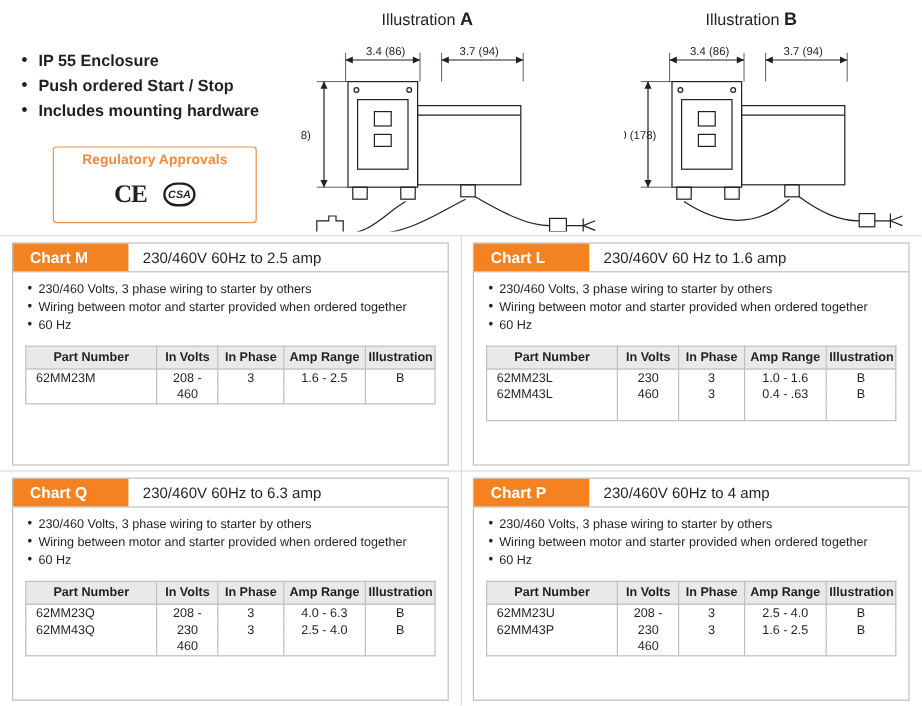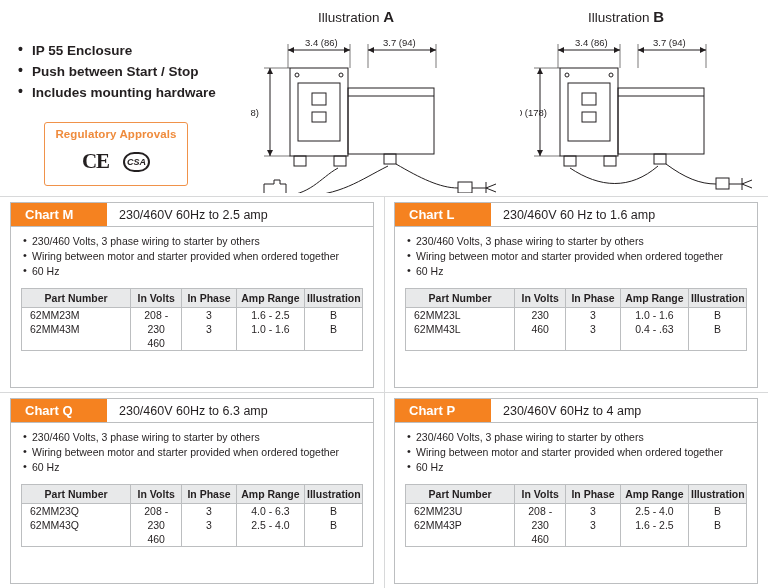--- a/index.html
+++ b/index.html
@@ -24,21 +24,21 @@
     font-size: 13.5px; line-height: 21px; color: #231f20;
     padding-left: 14px; position: relative; font-weight: 600;
   }
   .features li:before {
     content: "\2022"; position: absolute; left: 0; top: -1px;
     color: #231f20; font-size: 14px;
   }
 
   .approvals {
     position: absolute; left: 44px; top: 122px;
-    width: 144px; height: 64px;
+    width: 170px; height: 64px;
     border: 1px solid #f0924a;
     border-radius: 3px;
   }
   .approvals .title {
     color: #ef8b3c; font-size: 11.5px; font-weight: 700;
     text-align: center; margin-top: 5px; letter-spacing: .1px;
   }
   .approvals .marks {
     display: flex; align-items: center; justify-content: center;
     gap: 14px; margin-top: 9px;
@@ -136,21 +136,21 @@
 </head>
 <body>
 
 <div class="page">
 
   <div class="top">
 
     <div class="features">
       <ul>
         <li>IP 55 Enclosure</li>
-        <li>Push between Start / Stop</li>
+        <li>Push ordered Start / Stop</li>
         <li>Includes mounting hardware</li>
       </ul>
     </div>
 
     <div class="approvals">
       <div class="title">Regulatory Approvals</div>
       <div class="marks">
         <span class="mark-ce">CE</span>
         <span class="mark-csa">CSA</span>
       </div>
@@ -295,27 +295,20 @@
             </tr>
           </thead>
           <tbody>
             <tr>
               <td class="pn">62MM23M</td>
               <td>208 -</td>
               <td>3</td>
               <td>1.6 - 2.5</td>
               <td>B</td>
             </tr>
-            <tr>
-              <td class="pn">62MM43M</td>
-              <td>230</td>
-              <td>3</td>
-              <td>1.0 - 1.6</td>
-              <td>B</td>
-            </tr>
             <tr class="last">
               <td class="pn"></td>
               <td>460</td>
               <td></td>
               <td></td>
               <td></td>
             </tr>
           </tbody>
         </table>
       </div>

